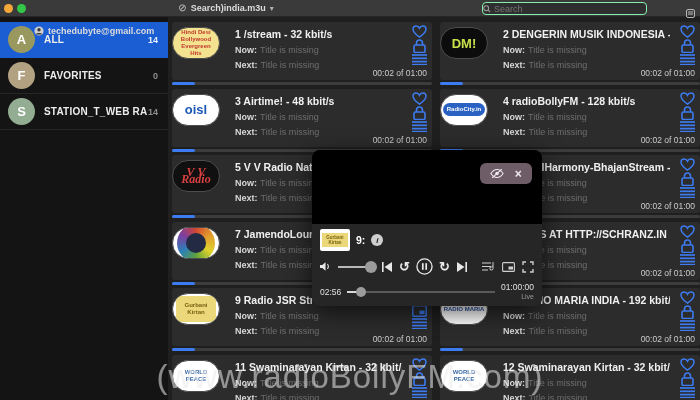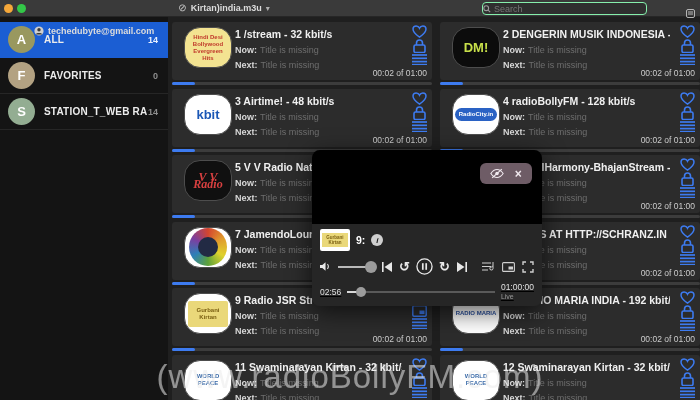--- a/index.html
+++ b/index.html
@@ -39,21 +39,21 @@
     letter-spacing:.2px; flex:1; white-space:nowrap; overflow:hidden; }
   .side-count { font-size:9px; color:#8d8d8d; font-weight:bold; }
   .side-item.selected .side-count { color:#e8f0ff; }
 
   
   .grid { position:absolute; left:172px; top:22px; display:grid;
     grid-template-columns:268px 268px; grid-auto-rows:66.5px; z-index:1; }
   .cell { position:relative; }
   .card { position:relative; width:260px; height:58px; background:#2c2c2c;
     border-radius:3px; }
-  .logo { position:absolute; left:12px; top:5px; width:48px; height:41px;
+  .logo { position:absolute; left:0; top:5px; width:48px; height:32px;
     border-radius:16px; border:1px solid #4d4d4d; overflow:hidden;
     display:flex; align-items:center; justify-content:center; text-align:center; }
   .logo .logo-text { font-size:6px; font-weight:bold; line-height:7px; padding:2px;
     word-break:break-word; }
   .logo.logo-big .logo-text { font-size:13px; font-weight:bold; line-height:13px; }
   .logo.logo-script .logo-text { font-size:12px; font-style:italic; font-weight:bold;
     font-family:"Liberation Serif", serif; }
   .logo.logo-pill .logo-text { background:#2a62c4; border-radius:7px;
     padding:3px 4px; font-size:6px; }
   .logo.logo-badge .logo-text { background:#ead87a; padding:6px 3px; font-size:6px;
@@ -102,28 +102,28 @@
     display:flex; align-items:center; justify-content:center; flex:0 0 12px; }
   .p-controls { display:flex; align-items:center; margin-top:7px; gap:6px; }
   .vol-track { position:relative; width:38px; height:2px; background:#585858;
     border-radius:1px; }
   .vol-track .vfill { position:absolute; left:0; top:0; height:2px; width:78%;
     background:#b9b9b9; }
   .vol-track .vknob { position:absolute; left:72%; top:-5px; width:12px; height:12px;
     border-radius:50%; background:#9c9c9c; }
   .rot { color:#e8e8e8; font-size:13px; font-weight:bold; line-height:13px; }
   .right-ctrls { margin-left:auto; display:flex; align-items:center; gap:7px; }
-  .p-progress { display:flex; align-items:center; margin-top:8px; gap:6px;text-decoration:underline; }
+  .p-progress { display:flex; align-items:center; margin-top:8px; gap:6px; }
   .p-cur,.p-total { font-size:8.5px; color:#e0e0e0; }
   .p-track { position:relative; flex:1; height:2px; background:#5a5a5a; }
   .p-track .pfill { position:absolute; left:0; top:0; height:2px; width:7%;
     background:#d8d8d8; }
   .p-track .pknob { position:absolute; left:6%; top:-4px; width:10px; height:10px;
     border-radius:50%; background:#9c9c9c; }
-  .p-right { display:flex; flex-direction:column; line-height:9px; }
+  .p-right { display:flex; flex-direction:column; align-items:flex-end; line-height:9px; }
   .p-live { font-size:7px; color:#9a9a9a; }
 
   
   .watermark { position:absolute; left:0; right:0; top:358px; text-align:center;
     font-size:33px; color:rgba(235,235,235,.55); z-index:10; letter-spacing:1px;
     pointer-events:none; white-space:nowrap; }
 </style>
 </head>
 <body>
 
@@ -135,21 +135,21 @@
     <div class="account">
       <svg width="10" height="10" viewBox="0 0 10 10">
           <circle cx="5" cy="5" r="4.6" fill="#cfcfcf"></circle>
           <circle cx="5" cy="3.7" r="1.7" fill="#3a3a3a"></circle>
           <path d="M1.8 8.4c.6-1.8 5.8-1.8 6.4 0z" fill="#3a3a3a"></path>
         </svg>
       <span class="tb-text">techedubyte@gmail.com</span>
     </div>
     <div class="plsel">
       <span class="offline-glyph">⊘</span>
-      <span class="tb-text">Kirtan)india.m3u</span>
+      <span class="tb-text">Search)india.m3u</span>
       <span class="chev">▾</span>
     </div>
     <div class="searchbox">
       <svg width="8" height="8" viewBox="0 0 10 10">
           <circle cx="4" cy="4" r="3" fill="none" stroke="#9a9a9a" stroke-width="1.4"></circle>
           <line x1="6.3" y1="6.3" x2="9" y2="9" stroke="#9a9a9a" stroke-width="1.4"></line>
         </svg>
       <input placeholder="Search" style="">
     </div>
     <div class="tb-right">
@@ -240,21 +240,21 @@
       <div class="st-time">00:02 of 01:00</div>
     </div>
     <div class="bar">
           <div class="fill"></div>
         </div>
   </div>
 
   <div class="cell">
     <div class="card">
       <div class="logo logo-big" style="background: rgb(255, 255, 255);">
-            <span class="logo-text" style="color: rgb(27, 87, 181);">kbit</span>
+            <span class="logo-text" style="color: rgb(27, 87, 181);">oisl</span>
           </div>
       <div class="st-title">3  Airtime! - 48 kbit/s</div>
       <div class="st-line now"><span class="lbl">Now:</span><span class="val">Title is missing</span></div>
       <div class="st-line next"><span class="lbl">Next:</span><span class="val">Title is missing</span></div>
       <div class="icons">
         <svg class="ic-heart" width="15" height="13" viewBox="0 0 16 14">
               <path d="M8 13S1 8.6 1 4.4C1 2 2.8 1 4.4 1 6 1 7.4 2 8 3.4 8.6 2 10 1 11.6 1 13.2 1 15 2 15 4.4 15 8.6 8 13 8 13z" fill="none" stroke="#3d7bf0" stroke-width="1.6"></path>
             </svg>
         <svg class="ic-lock" width="13" height="14" viewBox="0 0 13 14">
               <rect x="1" y="6" width="11" height="7.5" rx="1.5" fill="none" stroke="#3d7bf0" stroke-width="1.6"></rect>

